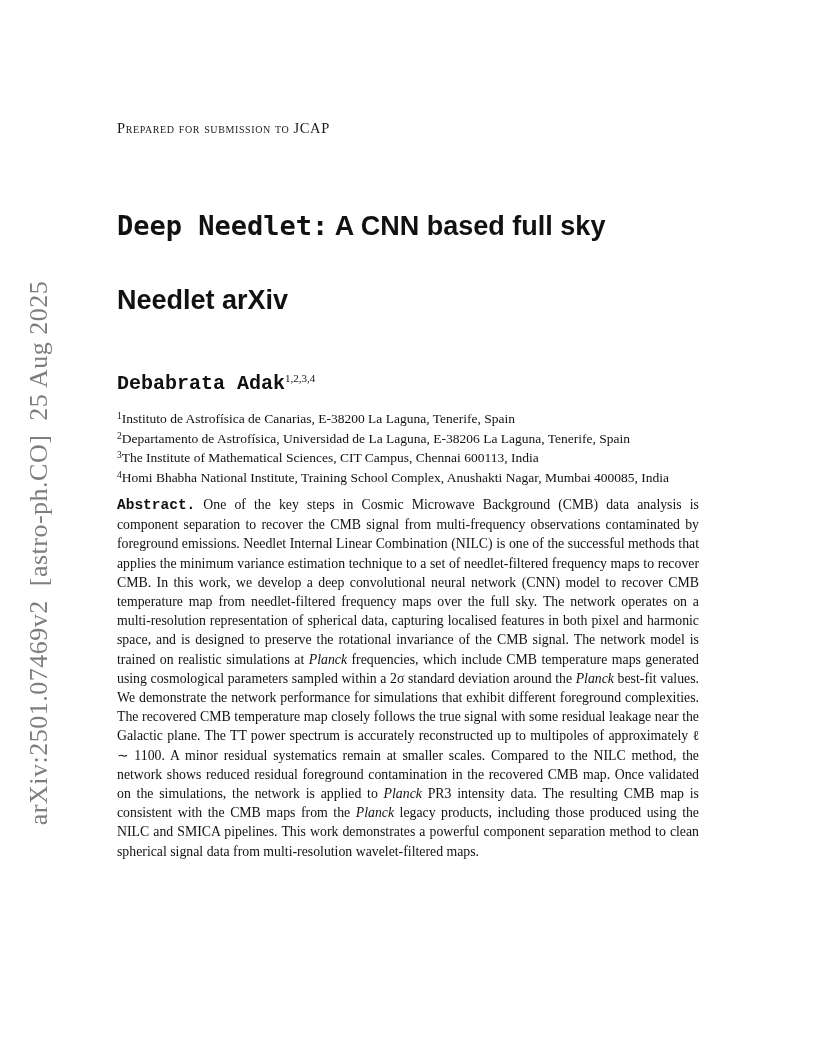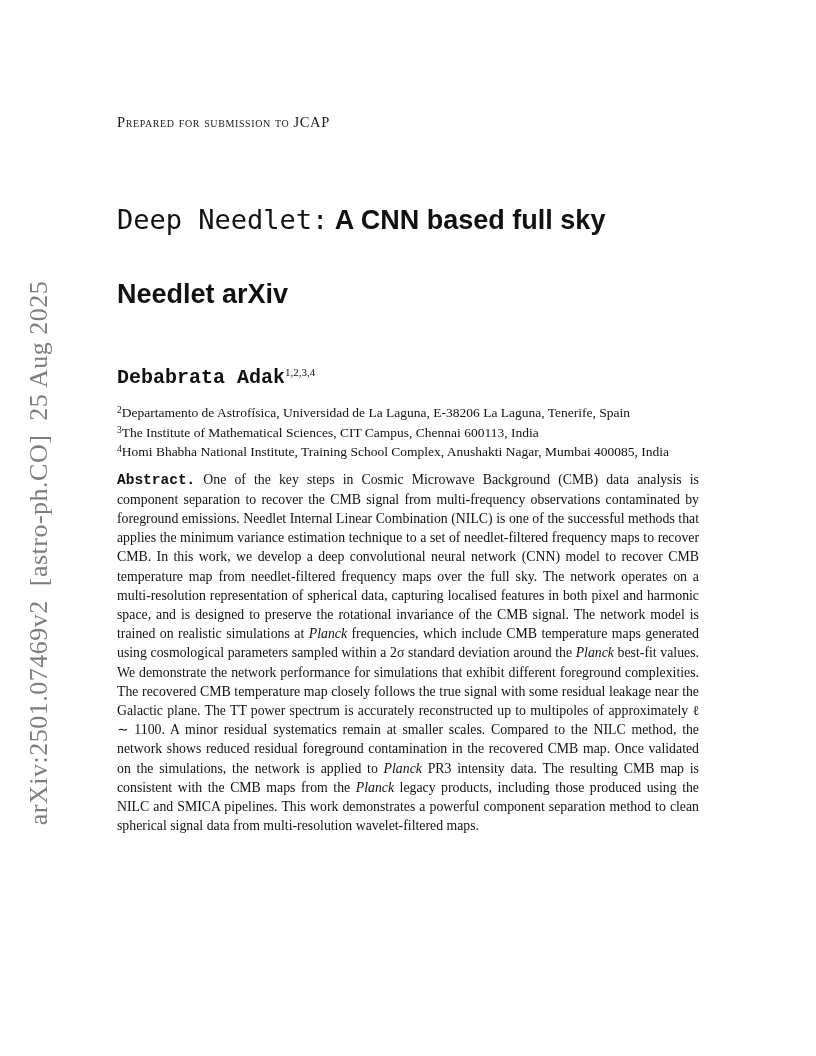--- a/index.html
+++ b/index.html
@@ -22,42 +22,42 @@
     transform: translate(-50%, -50%) rotate(-90deg);
     font-family: "Liberation Serif", serif;
     font-size: 26px;
     color: #7e7e7e;
     white-space: pre;
     letter-spacing: 0.5px;
   }
   .content {
     position: absolute;
     left: 117px;
-    top: 4px;
+    top: 10px;
     width: 582px;
   }
   .jcap-header {
     margin-top: 110px;
     font-family: "Liberation Serif", serif;
     font-variant: small-caps;
     font-size: 14.5px;
     letter-spacing: 0.6px;
     color: #1a1a1a;
   }
   .paper-title {
     margin: 70px 0 0 0;
     font-family: "Liberation Sans", sans-serif;
     font-weight: bold;
     font-size: 27px;
     line-height: 37px;
     color: #111111;
   }
   .title-mono {
     font-family: "DejaVu Sans Mono", monospace;
-    font-weight: 400;
+    font-weight: 700;
   }
   .author-block {
     margin-top: 48px;
     line-height: 22px;
   }
   .author-name {
     font-family: Liberation Mono, monospace;
     font-weight: bold;
     font-size: 20px;
   }
@@ -119,20 +119,21 @@
 
   <div class="content">
 
     <div class="jcap-header">Prepared for submission to JCAP</div>
 
     <h1 class="paper-title"><span class="title-mono">Deep Needlet:</span><span> A CNN based full sky</span><br><br><span>Needlet arXiv</span></h1>
 
     <div class="author-block"><span class="author-name">Debabrata Adak</span><span class="author-sup">1,2,3,4</span></div>
 
     <div class="affiliations">
+      <div class="affil"><span class="affil-sup">1</span><span>Instituto de Astrofísica de Canarias, E-38200 La Laguna, Tenerife, Spain</span></div>
       <div class="affil"><span class="affil-sup">2</span><span>Departamento de Astrofísica, Universidad de La Laguna, E-38206 La Laguna, Tenerife, Spain</span></div>
       <div class="affil"><span class="affil-sup">3</span><span>The Institute of Mathematical Sciences, CIT Campus, Chennai 600113, India</span></div>
       <div class="affil"><span class="affil-sup">4</span><span>Homi Bhabha National Institute, Training School Complex, Anushakti Nagar, Mumbai 400085, India</span></div>
     </div>
 
 
     <p class="abstract"><span class="abstract-label">Abstract.</span><span>One of the key steps in Cosmic Microwave Background (CMB) data analysis is component separation to recover the CMB signal from multi-frequency observations contaminated by foreground emissions. Needlet Internal Linear Combination (NILC) is one of the successful methods that applies the minimum variance estimation technique to a set of needlet-filtered frequency maps to recover CMB. In this work, we develop a deep convolutional neural network (CNN) model to recover CMB temperature map from needlet-filtered frequency maps over the full sky. The network operates on a multi-resolution representation of spherical data, capturing localised features in both pixel and harmonic space, and is designed to preserve the rotational invariance of the CMB signal. The network model is trained on realistic simulations at </span><span class="it">Planck</span><span> frequencies, which include CMB temperature maps generated using cosmological parameters sampled within a 2σ standard deviation around the </span><span class="it">Planck</span><span> best-fit values. We demonstrate the network performance for simulations that exhibit different foreground complexities. The recovered CMB temperature map closely follows the true signal with some residual leakage near the Galactic plane. The TT power spectrum is accurately reconstructed up to multipoles of approximately ℓ ∼ 1100. A minor residual systematics remain at smaller scales. Compared to the NILC method, the network shows reduced residual foreground contamination in the recovered CMB map. Once validated on the simulations, the network is applied to </span><span class="it">Planck</span><span> PR3 intensity data. The resulting CMB map is consistent with the CMB maps from the </span><span class="it">Planck</span><span> legacy products, including those produced using the NILC and SMICA pipelines. This work demonstrates a powerful component separation method to clean spherical signal data from multi-resolution wavelet-filtered maps.</span></p>
 
   </div>
 </div>

